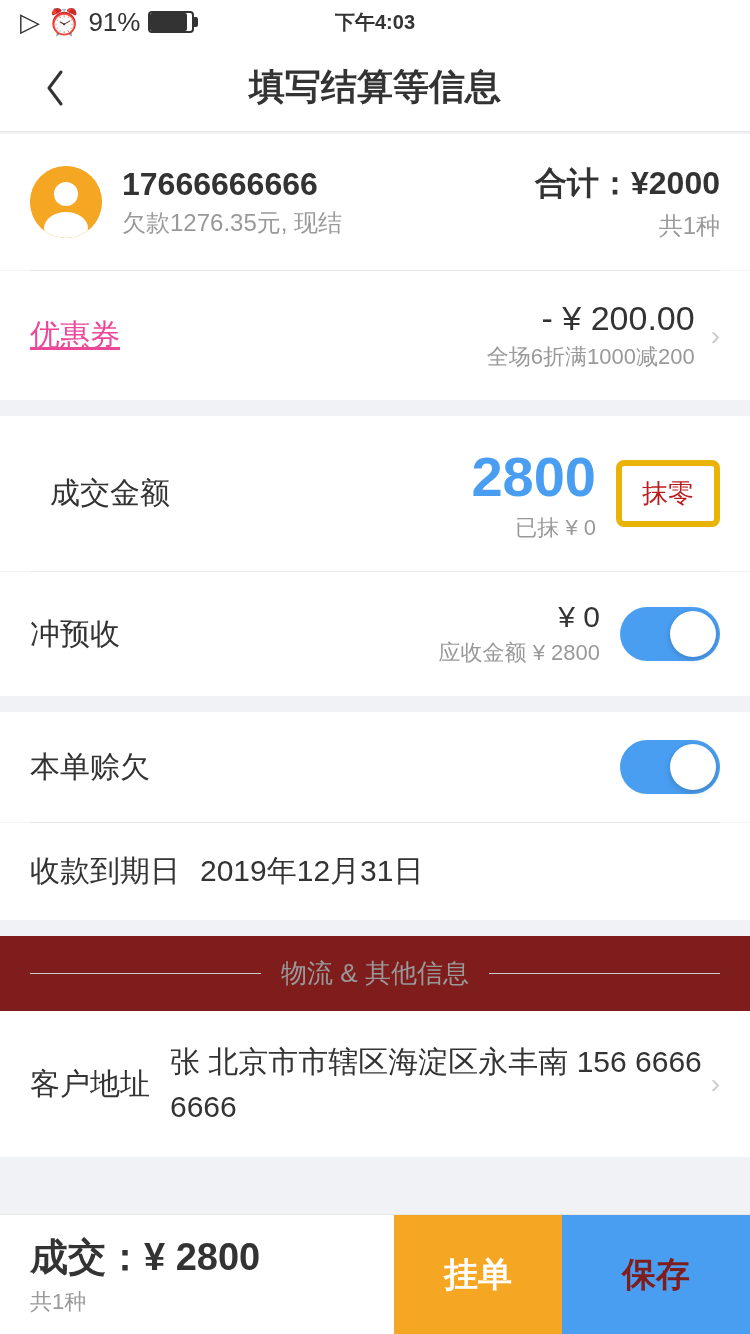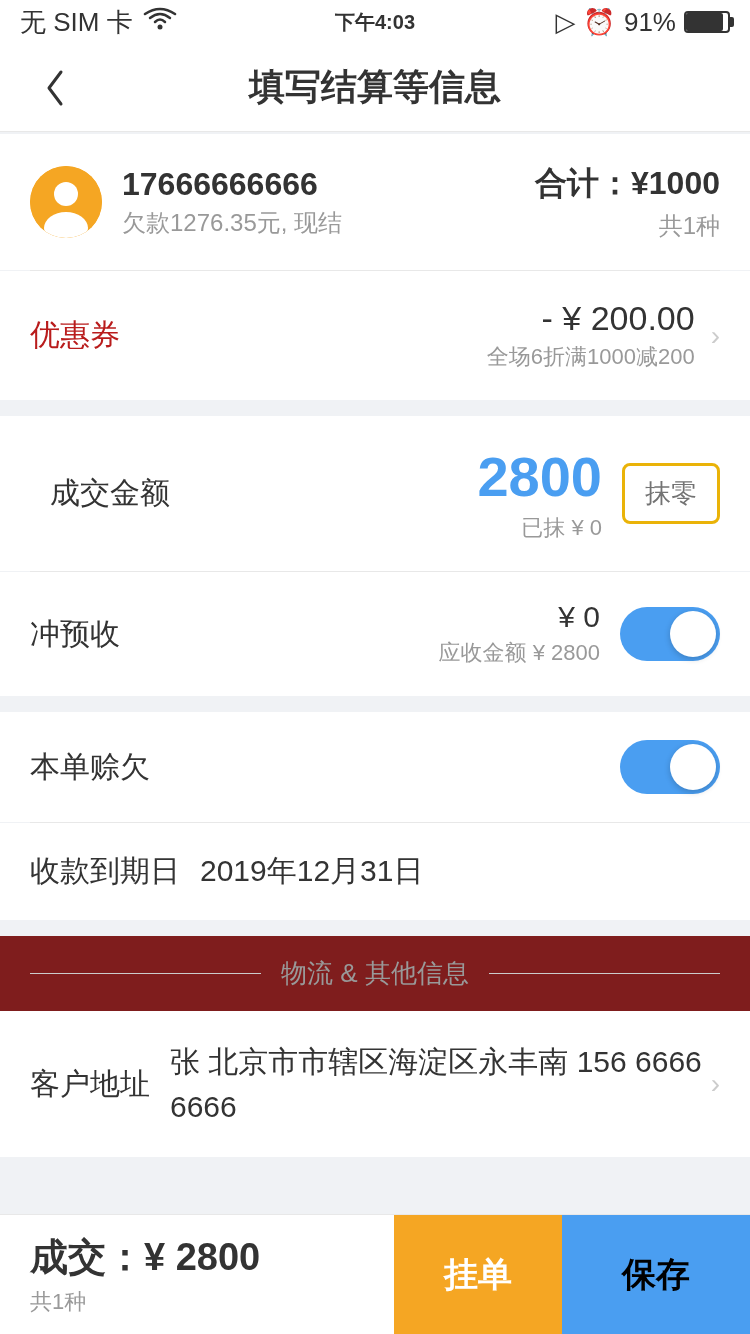--- a/index.html
+++ b/index.html
@@ -96,46 +96,46 @@
     }
 
     
     .row-item {
       background: #fff;
       padding: 28px 30px;
       display: flex;
       align-items: center;
       justify-content: space-between;
     }
-    .row-label { font-size: 30px; color: #b91c1c; }
+    .row-label { font-size: 30px; color: #ec4899; text-decoration: underline; }
     .row-right { display: flex; align-items: center; gap: 16px; }
     .row-value-container { text-align: right; }
     .coupon-value { font-size: 34px; color: #333; font-weight: 500; }
     .coupon-desc { font-size: 22px; color: #999; margin-top: 4px; }
     .chevron-icon { color: #ccc; font-size: 28px; }
 
     
     .deal-row {
       background: #fff;
       padding: 28px 30px;
       display: flex;
       align-items: center;
       justify-content: space-between;
     }
     .deal-label { font-size: 30px; color: #333; margin-left: 20px; }
     .deal-right { display: flex; align-items: center; gap: 20px; }
     .deal-amount-container { text-align: right; }
     .deal-amount { font-size: 56px; font-weight: 600; color: #4a9ef1; }
     .deal-sub { font-size: 22px; color: #999; margin-top: 4px; }
     .round-zero-btn {
-      border: 3px solid #eab308;
+      border: 6px solid #eab308;
       border-radius: 8px;
       padding: 10px 20px;
       font-size: 26px;
-      color: #737373;
+      color: #b91c1c;
       background: #fff;
       cursor: pointer;
     }
 
     
     .precollect-row {
       background: #fff;
       padding: 28px 30px;
       display: flex;
       align-items: center;
@@ -253,40 +253,28 @@
     }
     .btn-save {
       width: 188px;
       height: 100%;
       background: #4a9ef1;
       display: flex;
       align-items: center;
       justify-content: center;
       font-size: 34px;
       font-weight: 600;
-      color: #000000;
+      color: #7f1d1d;
       cursor: pointer;
     }
   </style>
 </head>
 <body>
 
 <div class="status-bar">
-  <div class="status-left">
-    <span>无 SIM 卡</span>
-    <span>
-      <svg viewBox="0 0 34 24" width="34" height="24" fill="none" xmlns="http://www.w3.org/2000/svg">
-        <path d="M17 20 Q17 20 17 20" stroke="#333" stroke-width="3" stroke-linecap="round"></path>
-        <path d="M12 15 Q17 10 22 15" stroke="#333" stroke-width="2.5" fill="none" stroke-linecap="round"></path>
-        <path d="M7 11 Q17 3 27 11" stroke="#333" stroke-width="2.5" fill="none" stroke-linecap="round"></path>
-        <path d="M2 7 Q17 -3 32 7" stroke="#333" stroke-width="2.5" fill="none" stroke-linecap="round"></path>
-        <circle cx="17" cy="20" r="2.5" fill="#333"></circle>
-      </svg>
-    </span>
-  </div>
   <div class="status-center">下午4:03</div>
   <div class="status-right">
     <span>▷</span>
     <span>⏰</span>
     <span>91%</span>
     <span style="display:inline-block;width:46px;height:22px;border:2px solid #333;border-radius:4px;position:relative;">
       <span style="display:block;width:88%;height:100%;background:#333;border-radius:2px;"></span>
       <span style="position:absolute;right:-6px;top:50%;transform:translateY(-50%);width:4px;height:10px;background:#333;border-radius:0 2px 2px 0;"></span>
     </span>
   </div>
@@ -310,21 +298,21 @@
         <ellipse cx="36" cy="62" rx="22" ry="16" fill="#fff"></ellipse>
       </svg>
     </div>
     <div class="user-info">
       <div class="user-phone">17666666666</div>
       <div class="user-sub">欠款1276.35元, 现结</div>
     </div>
   </div>
   <div class="user-right">
     <div class="total-label">
-      <span>合计：</span><span style="font-size:32px;font-weight:600;">¥1000</span>
+      <span>合计：</span><span style="font-size:32px;font-weight:600;">¥2000</span>
     </div>
     <div class="total-count">共1种</div>
   </div>
 </div>
 
 <div class="divider-thin"></div>
 
 <div class="row-item">
   <div class="row-label">优惠券</div>
   <div class="row-right">

